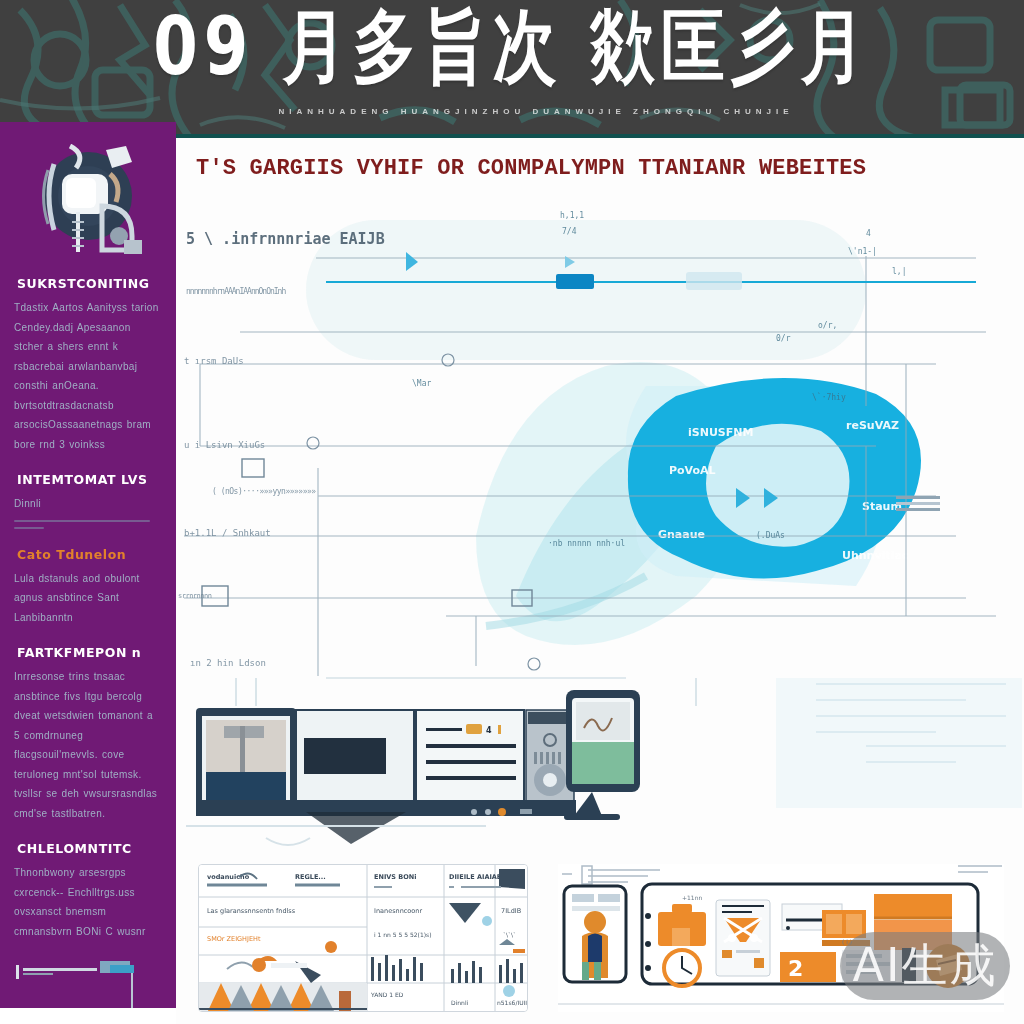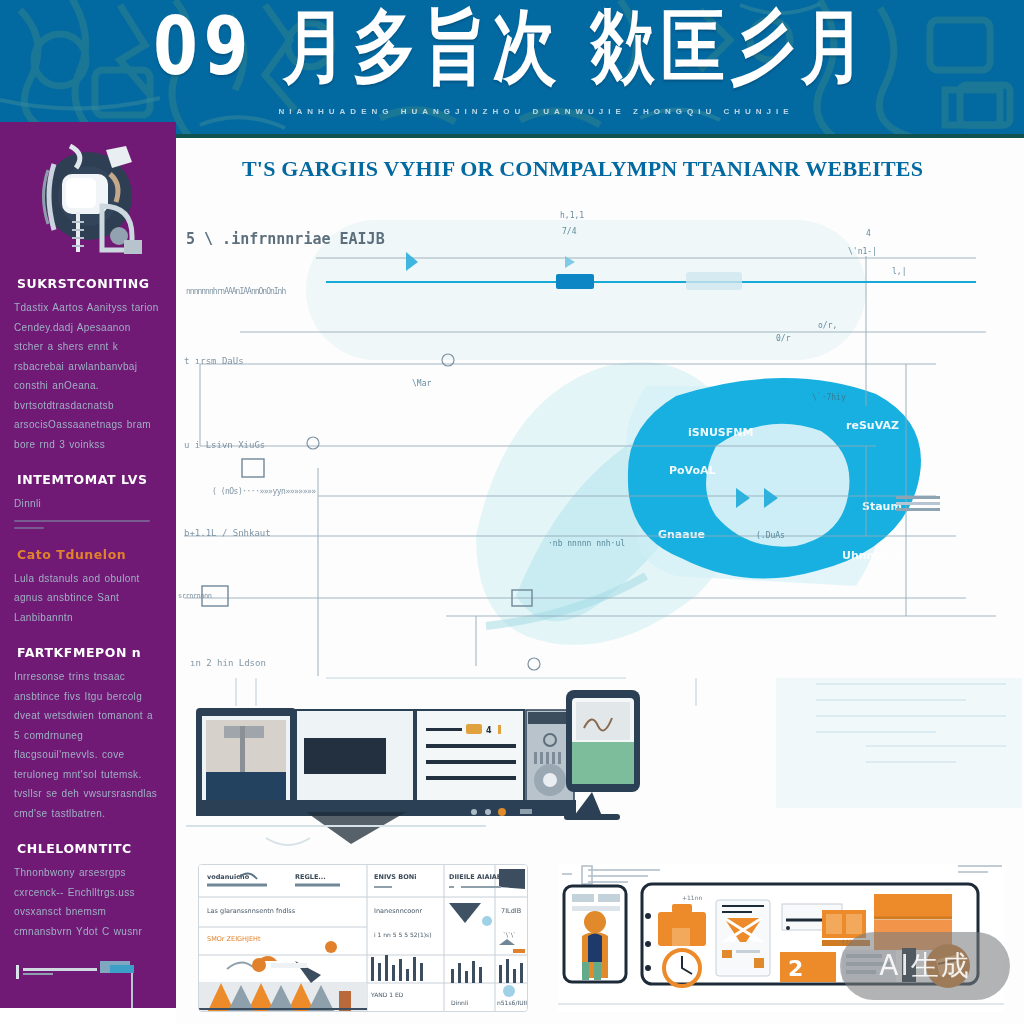--- a/index.html
+++ b/index.html
@@ -8,21 +8,21 @@
     font-family: "Liberation Sans", sans-serif;
     background: #ffffff;
     overflow: hidden;
     position: relative;
   }
   #poster { position: relative; width: 1024px; height: 1024px; overflow: hidden; }
 
   
   .header {
     position: absolute; left: 0; top: 0; width: 1024px; height: 138px;
-    background: #0369a1;
+    background: #404040;
     overflow: hidden;
   }
   .hdr-doodles { position: absolute; inset: 0; opacity: .55; }
   .hdr-title-wrap {
     position: absolute; left: 0; right: 0; top: 14px;
     text-align: center;
   }
   .hdr-glyphs {
     font-family: "DejaVu Sans", sans-serif;
     font-size: 64px; font-weight: 700; color: #ffffff;
@@ -71,24 +71,23 @@
   .side-diagram { margin-top: 10px; height: 110px; position: relative; }
 
   
   .main {
     position: absolute; left: 176px; top: 138px; width: 848px; height: 886px;
     background: #fdfdfd;
     overflow: hidden;
   }
   .main-title {
     position: absolute; left: 20px; top: 18px;
-    font-size: 22px; font-weight: 700; color: #0369a1;
+    font-size: 22px; font-weight: 700; color: #7f1d1d;
     letter-spacing: .2px; white-space: nowrap;
-    font-family: Liberation Serif, serif;
-    margin-left: 46px;
+    font-family: Liberation Mono, monospace;
   }
 
   
   .diagram { position: absolute; left: 0; top: 58px; width: 848px; height: 480px; }
 
   
   .devices { position: absolute; left: 0; top: 538px; width: 848px; height: 180px; }
 
   
   .bottom { position: absolute; left: 0; top: 718px; width: 848px; height: 168px; }
@@ -100,21 +99,21 @@
     position: absolute; left: 382px; top: 8px; width: 446px; height: 148px;
     background: #ffffff; overflow: hidden;
   }
 
   .watermark {
     position: absolute; right: 14px; bottom: 24px;
     width: 170px; height: 68px; border-radius: 34px;
     background: rgba(120,124,128,.58);
     display: flex; align-items: center; justify-content: center;
     color: rgba(255,255,255,.88);
-    font-size: 28px; letter-spacing: 2px;
+    font-size: 46px; letter-spacing: 2px;
     font-family: "DejaVu Sans", sans-serif;
   }
 </style>
 </head>
 <body>
 
 <div id="poster">
 
   <div class="header">
     <svg class="hdr-doodles" viewBox="0 0 1024 138" preserveAspectRatio="none">
@@ -193,21 +192,21 @@
       <div class="side-p">Lula dstanuls aod obulont agnus ansbtince Sant Lanbibanntn</div>
     </div>
 
     <div class="side-block">
       <div class="side-h">FARTKFMEPON n</div>
       <div class="side-p">Inrresonse trins tnsaac ansbtince fivs Itgu bercolg dveat wetsdwien tomanont a 5 comdrnuneg flacgsouil'mevvls. cove teruloneg mnt'sol tutemsk. tvsllsr se deh vwsursrasndlas cmd'se tastlbatren.</div>
     </div>
 
     <div class="side-block">
       <div class="side-h">CHLELOMNTITC</div>
-      <div class="side-p">Thnonbwony arsesrgps cxrcenck-- Enchlltrgs.uss ovsxansct bnemsm cmnansbvrn Ydot C wusnr</div>
+      <div class="side-p">Thnonbwony arsesrgps cxrcenck-- Enchlltrgs.uss ovsxansct bnemsm cmnansbvrn BONi C wusnr</div>
     </div>
 
     <div class="side-diagram">
       <svg viewBox="0 0 148 110" width="148" height="110">
         <rect x="2" y="6" width="3" height="14" fill="#dbe3ea"></rect>
         <rect x="9" y="9" width="74" height="3" fill="#cfd9e2"></rect>
         <rect x="9" y="14" width="30" height="2" fill="#8fa0b0"></rect>
         <rect x="86" y="2" width="30" height="12" fill="#7fa8c0"></rect>
         <rect x="96" y="6" width="24" height="8" fill="#3c9fc8"></rect>
         <path d="M118 14 L118 80" stroke="#b9c6d2" stroke-width="2" fill="none"></path>

